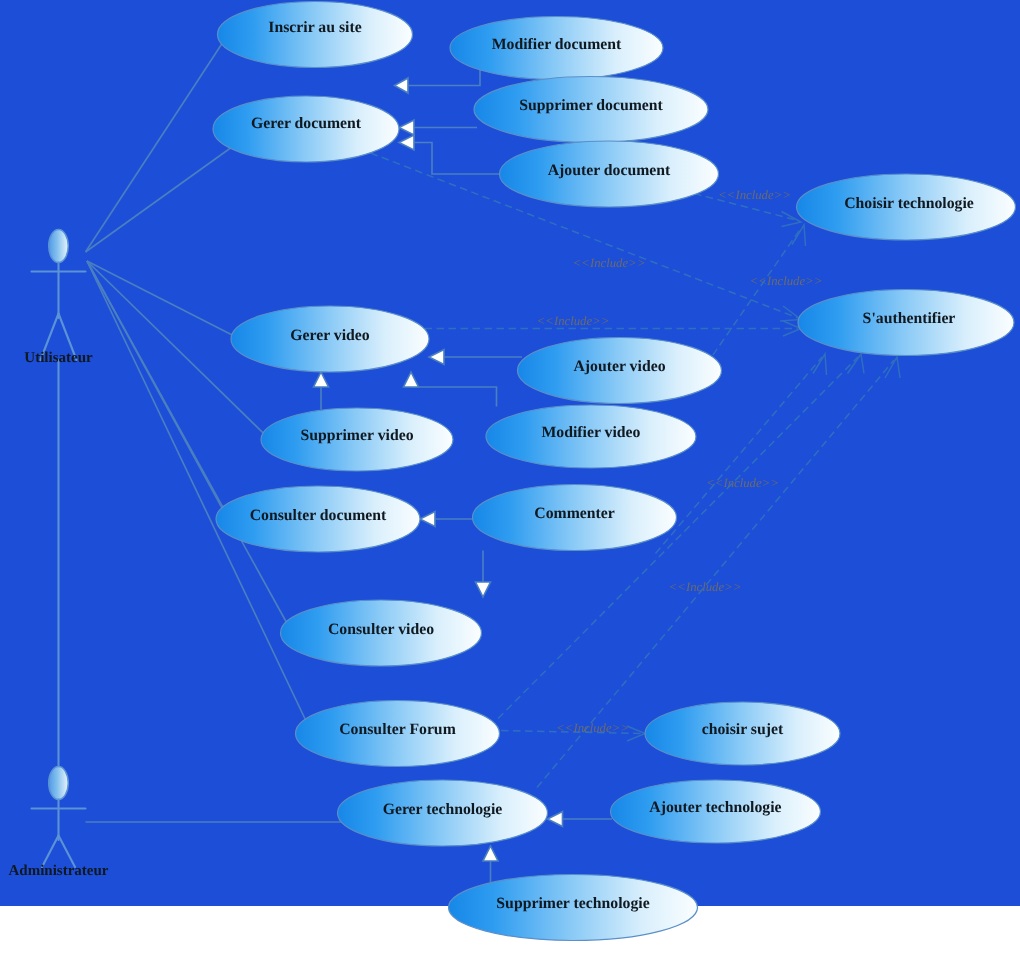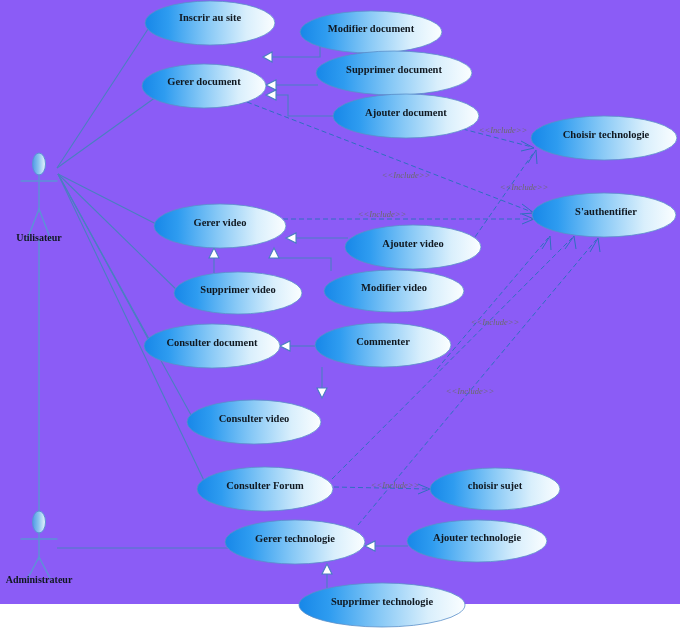--- a/index.html
+++ b/index.html
@@ -10,21 +10,21 @@
   body {
     width: 680px;
     height: 638px;
     font-family: "Liberation Serif", serif;
     overflow: hidden;
   }
   #diagram-root {
     position: relative;
     width: 680px;
     height: 604px;
-    background: #8b5cf6;
+    background: #1d4ed8;
   }
   svg.canvas {
     display: block;
     width: 680px;
     height: 638px;
   }
   text.uc-label {
     font-family: "Liberation Serif", serif;
     font-size: 10.5px;
     font-weight: bold;

